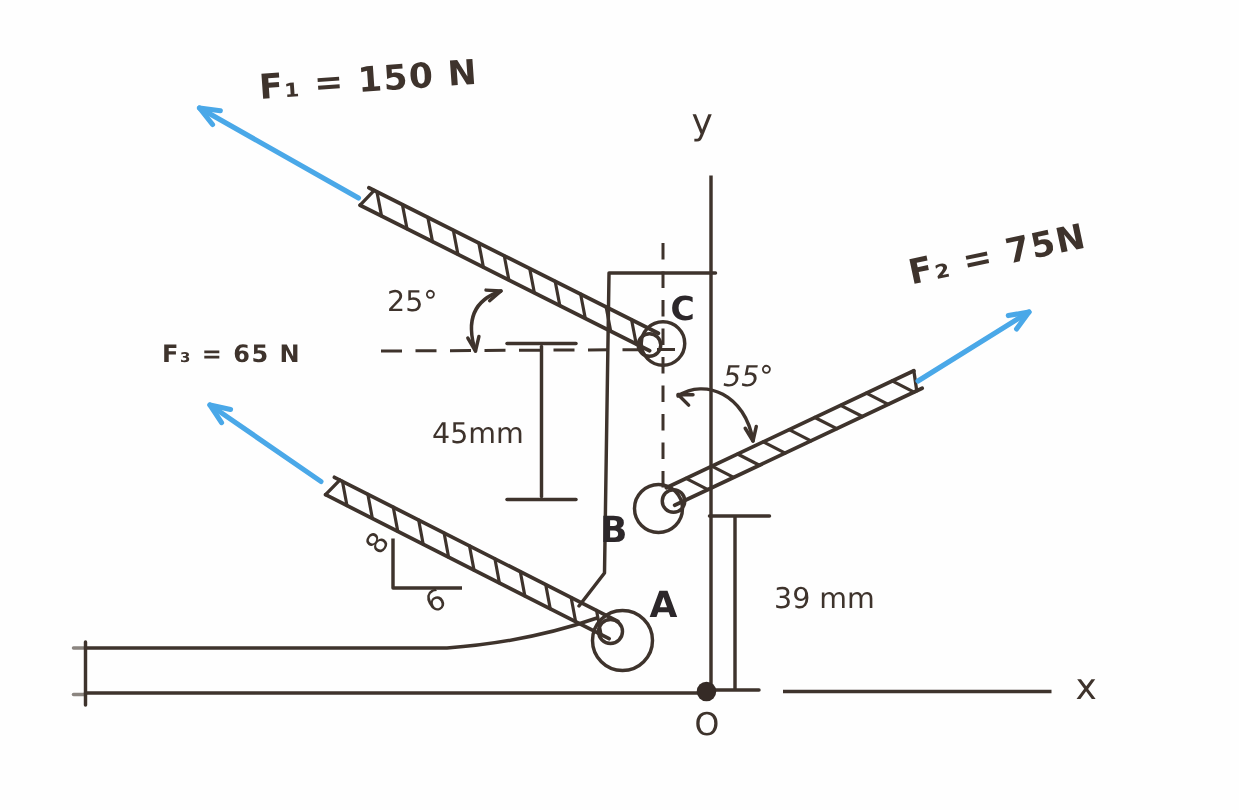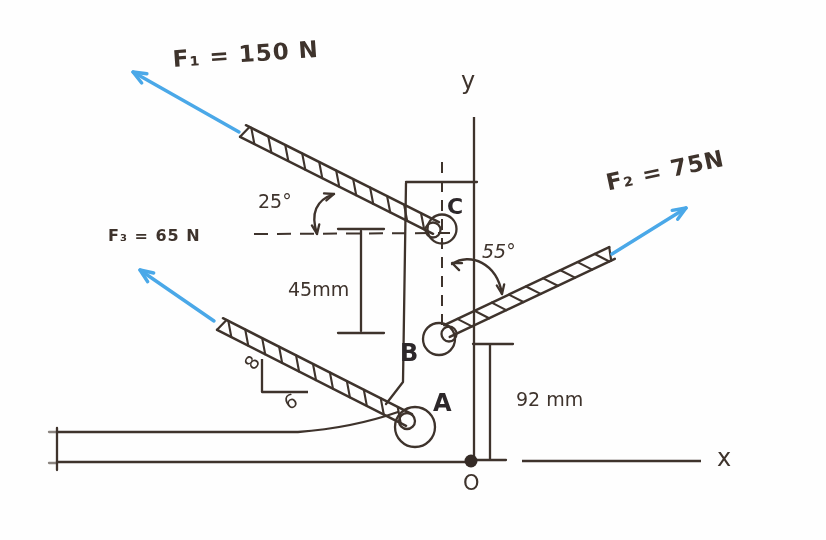--- a/index.html
+++ b/index.html
@@ -143,21 +143,21 @@
   </svg>
 
   <div class="lbl f-lbl" style="left:172px;top:48px;transform:rotate(-4deg);">F₁ = 150 N</div>
   <div class="lbl f-lbl" style="left:604px;top:172px;transform:rotate(-12deg);">F₂ = 75N</div>
   <div class="lbl f-lbl" style="left:108px;top:228px;font-size:16px;">F₃ = 65 N</div>
 
   <div class="lbl small-lbl" style="left:258px;top:192px;">25°</div>
   <div class="lbl small-lbl" style="left:482px;top:242px;font-style:italic;">55°</div>
 
   <div class="lbl small-lbl" style="left:288px;top:280px;">45mm</div>
-  <div class="lbl small-lbl" style="left:516px;top:390px;">92 mm</div>
+  <div class="lbl small-lbl" style="left:516px;top:390px;">39 mm</div>
 
   <div class="lbl small-lbl" style="left:241px;top:362px;transform:rotate(-55deg);">8</div>
   <div class="lbl small-lbl" style="left:281px;top:396px;transform:rotate(-28deg);">6</div>
 
   <div class="lbl pt-lbl" style="left:433px;top:391px;">A</div>
   <div class="lbl pt-lbl" style="left:400px;top:341px;">B</div>
   <div class="lbl pt-lbl" style="left:447px;top:196px;font-size:22px;">C</div>
   <div class="lbl small-lbl" style="left:463px;top:473px;font-size:21px;">O</div>
 
   <div class="lbl axis-lbl" style="left:717px;top:446px;">x</div>

